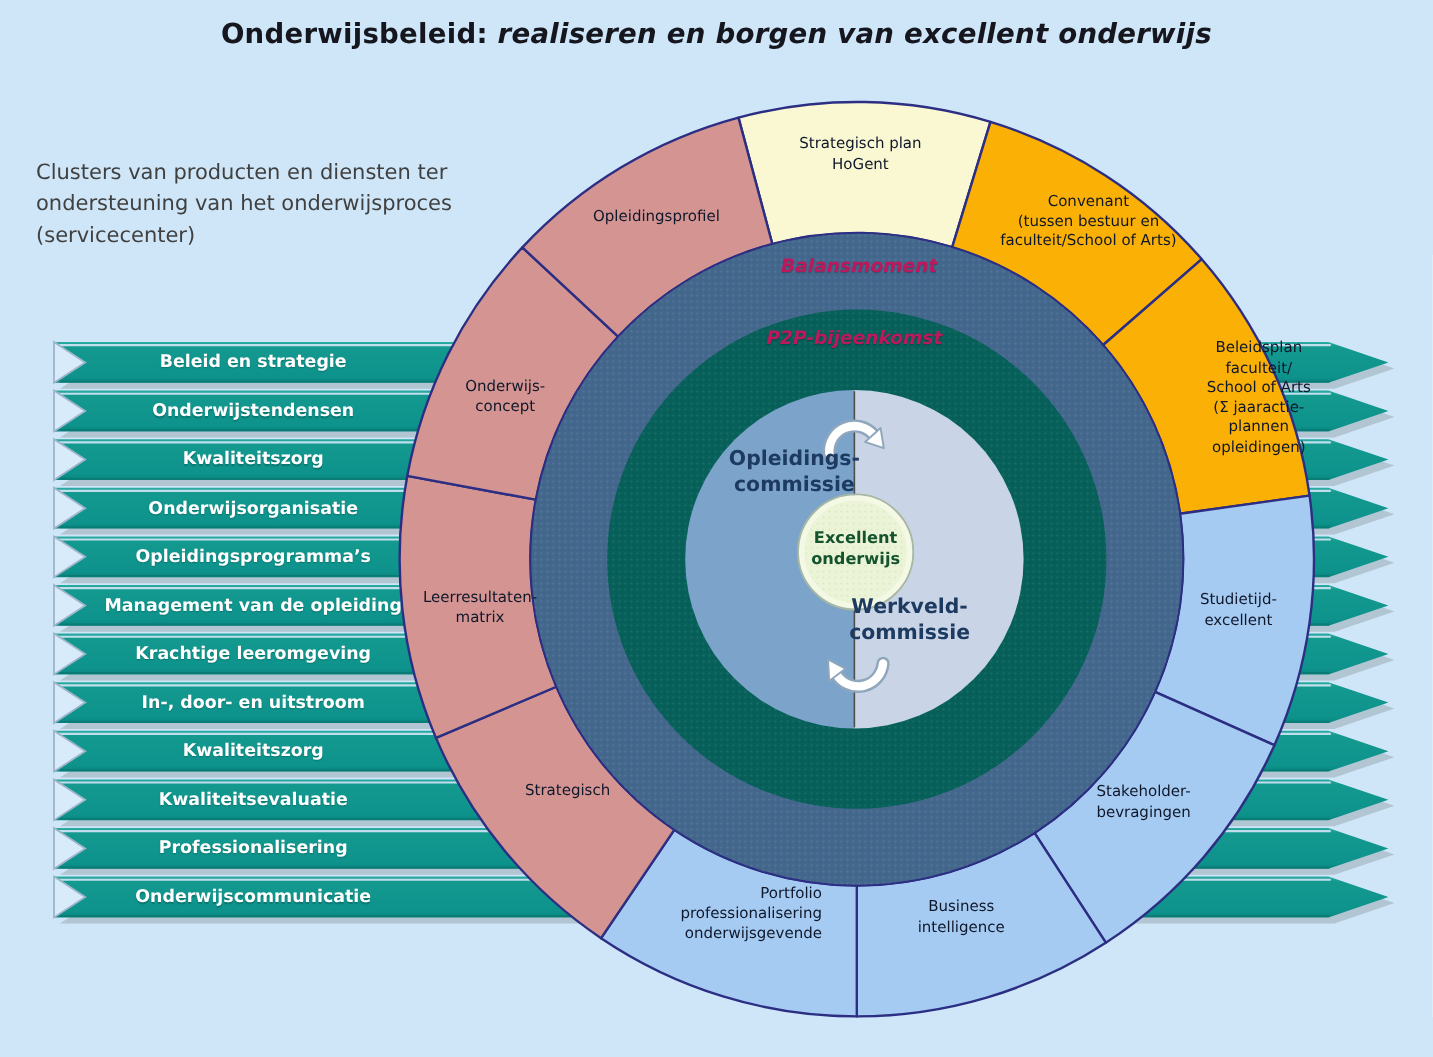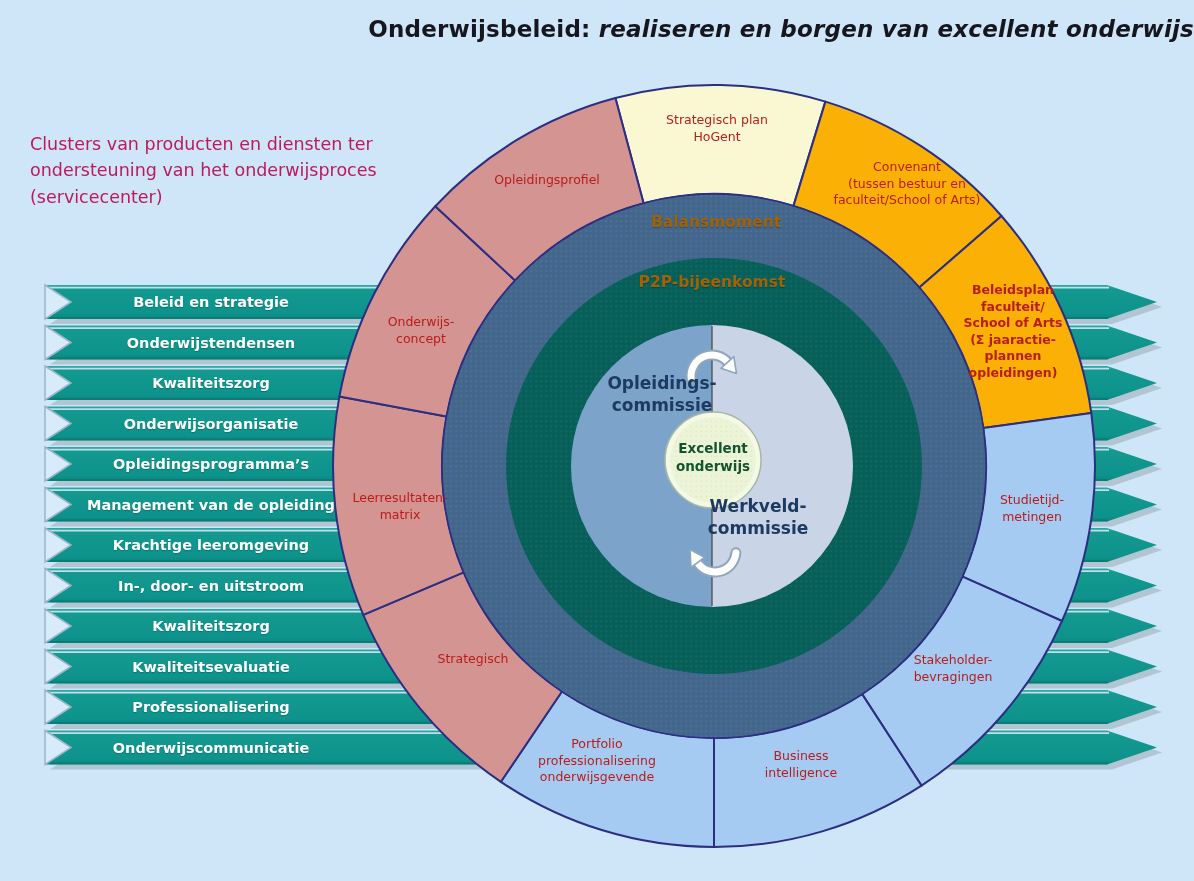--- a/index.html
+++ b/index.html
@@ -3,43 +3,43 @@
 <meta charset="utf-8">
 <style>
   html,body{margin:0;padding:0;}
   .stage{
     position:relative; width:1194px; height:881px; overflow:hidden;
     background:#CEE6F7;
     font-family:"DejaVu Sans","Liberation Sans",sans-serif;
   }
   .title{
     position:absolute; top:16px; left:0; width:100%;
-    text-align:right; font-size:23px; font-weight:bold; color:#16161f;
+    text-align:center; font-size:23px; font-weight:bold; color:#16161f;
     letter-spacing:.2px;
   }
   .title em{font-style:italic;}
   .note{
     position:absolute; left:30px; top:131px; width:380px;
-    font-size:17.5px; line-height:1.5; color:#be185d;
+    font-size:17.5px; line-height:1.5; color:#404040;
     white-space:pre-line;
   }
   svg.layer{position:absolute; left:0; top:0;}
   .arrow-label{
     position:absolute; left:45px; width:332px; text-align:center;
     transform:translateY(-50%);
     font-size:14.5px; font-weight:bold; color:#ffffff;
     text-shadow:0 1px 1px rgba(0,60,60,.35);
     z-index:3;
   }
   .wl{
     position:absolute; transform:translate(-50%,-50%);
     text-align:center; white-space:pre-line; z-index:5;
-    font-size:12.5px; line-height:1.32; color:#b91c1c;
+    font-size:12.5px; line-height:1.32; color:#0f172a;
   }
-  .wl.ring-label{font-size:15.5px; font-weight:bold; color:#a16207; text-shadow:0 1px 1px rgba(0,0,0,.25);}
+  .wl.ring-label{font-size:15.5px; font-weight:bold; color:#be185d; text-shadow:0 1px 1px rgba(0,0,0,.25);font-style:italic;}
   .wl.half-label{font-size:17px; font-weight:bold; color:#1d3a60;}
   .wl.center-label{font-size:13.5px; font-weight:bold; color:#14532d;}
   .z1{z-index:1}.z4{z-index:4}
 </style>
 </head>
 <body>
 
 <div class="stage">
 
   <div class="title"><span>Onderwijsbeleid:</span>&nbsp;<em>realiseren en borgen van excellent onderwijs</em></div>
@@ -140,33 +140,33 @@
       <path d="M735.9 552.8 A21 21 0 0 1 696.8 561.5" fill="none" stroke="#ffffff" stroke-width="7" stroke-linecap="round"></path>
       <path d="M690.0 549.5 L704.5 557.3 L691.0 567.5 Z" fill="#ffffff" stroke="#8FA6BC" stroke-width="1.6" stroke-linejoin="round"></path>
     </g>
   </svg>
 
   <div class="wl" style="left:717px; top:128px;">Strategisch plan
 HoGent</div>
   <div class="wl" style="left:907px; top:184px;">Convenant
 (tussen bestuur en
 faculteit/School of Arts)</div>
-  <div class="wl" style="left:1013px; top:331px;font-weight:bold;">Beleidsplan
+  <div class="wl" style="left:1049px; top:331px;">Beleidsplan
 faculteit/
 School of Arts
 (Σ jaaractie-
 plannen
 opleidingen)</div>
   <div class="wl" style="left:1032px; top:508px;">Studietijd-
-metingen</div>
+excellent</div>
   <div class="wl" style="left:953px; top:668px;text-align:center;">Stakeholder-
 bevragingen</div>
   <div class="wl" style="left:801px; top:764px;">Business
 intelligence</div>
-  <div class="wl" style="left:597px; top:761px;">Portfolio
+  <div class="wl" style="left:626px; top:761px;text-align:right;">Portfolio
 professionalisering
 onderwijsgevende</div>
   <div class="wl" style="left:473px; top:659px;">Strategisch</div>
   <div class="wl" style="left:400px; top:506px;">Leerresultaten-
 matrix</div>
   <div class="wl" style="left:421px; top:330px;">Onderwijs-
 concept</div>
   <div class="wl" style="left:547px; top:180px;">Opleidingsprofiel</div>
 
   <div class="wl ring-label" style="left:716px; top:222px;">Balansmoment</div>

